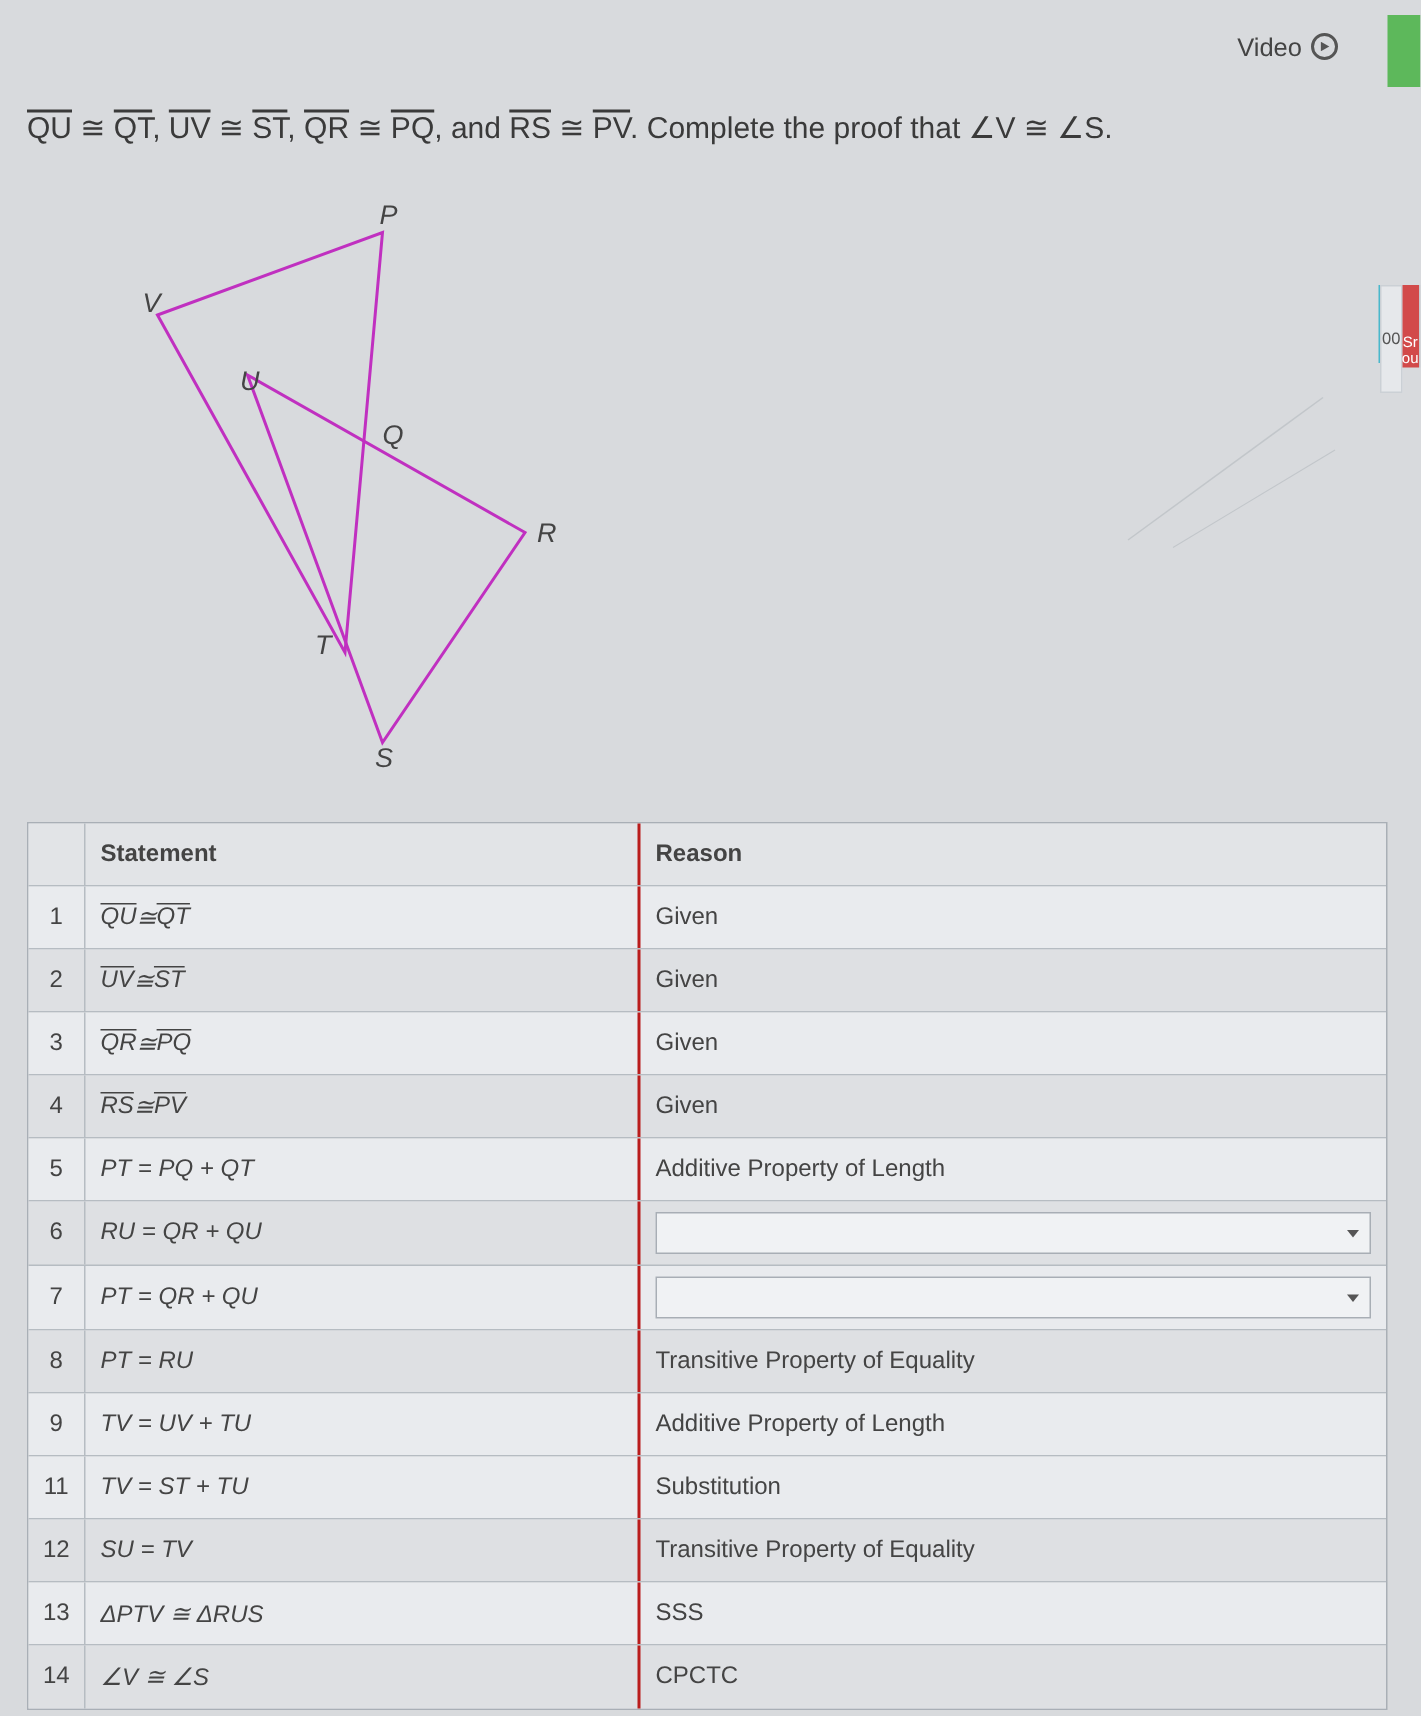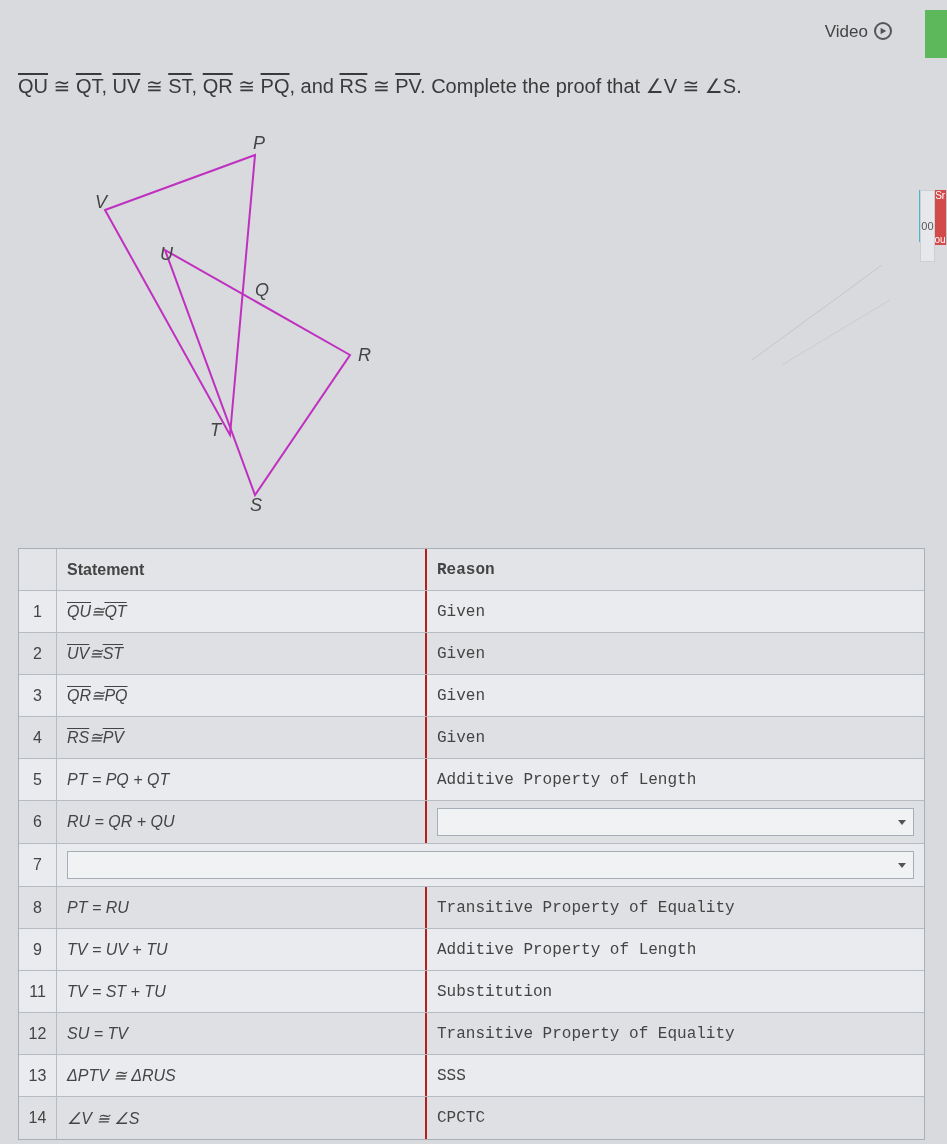--- a/index.html
+++ b/index.html
@@ -59,21 +59,21 @@
   .side-stack {
     position: absolute;
     right: 0;
     top: 190px;
     width: 28px;
     display: flex;
   }
   .side-stack .tab { width: 28px; }
   .tab-teal { background:#49b7cc; height:52px; }
   .tab-white { background:#e6e8eb; height:72px; border:1px solid #cbd0d5; font-size:11px; display:flex; flex-direction:column; align-items:center; justify-content:center; color:#555;}
-  .tab-red { background:#d24a4a; height:55px; color:#fff; font-size:10px; display:flex; flex-direction:column; align-items:center; justify-content:space-between;}
+  .tab-red { background:#d24a4a; height:55px; color:#fff; font-size:10px; display:flex; flex-direction:column; align-items:center; justify-content:flex-end;}
   .tab-gray { background:#c7cbcf; height:55px; }
   .proof-table {
     position: absolute;
     top: 548px;
     left: 18px;
     right: 22px;
     border: 1px solid #a9afb6;
   }
   .proof-table .row {
     display: flex;
@@ -102,21 +102,20 @@
     display: flex;
     align-items: center;
   }
   .row.header .col-stmt, .row.header .col-reason { font-style: normal; font-size:16px;}
   .col-reason {
     flex: 1;
     padding: 7px 10px;
     font-size: 16px;
     display: flex;
     align-items: center;
-    font-family: Liberation Mono, monospace;
   }
   .reason-select {
     width: 100%;
     height: 28px;
     background: #f0f2f4;
     border: 1px solid #a8aeb5;
     display: flex;
     align-items: center;
     justify-content: flex-end;
     padding: 0 6px;
@@ -225,20 +224,21 @@
         <div class="col-reason">
           <div class="reason-select">
             <svg viewBox="0 0 10 10">
               <polygon points="1,3 9,3 5,8" fill="#555"></polygon>
             </svg>
           </div>
         </div>
       </div>
       <div class="row odd">
         <div class="col-num">7</div>
+        <div class="col-stmt">PT = QR + QU</div>
         <div class="col-reason">
           <div class="reason-select">
             <svg viewBox="0 0 10 10">
               <polygon points="1,3 9,3 5,8" fill="#555"></polygon>
             </svg>
           </div>
         </div>
       </div>
       <div class="row even">
         <div class="col-num">8</div>

